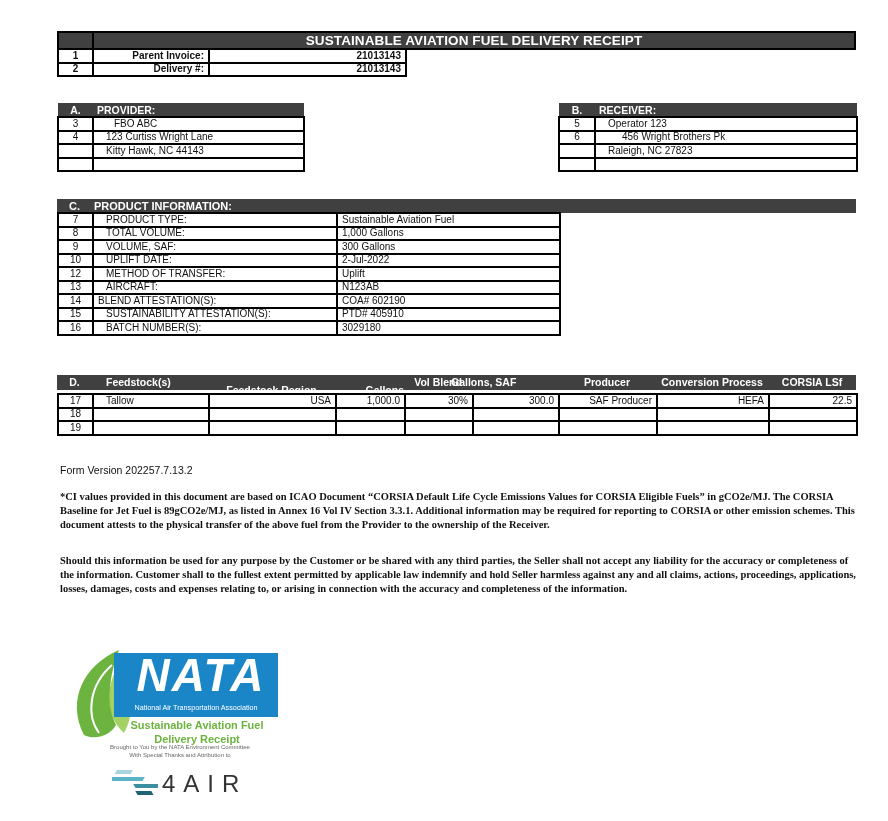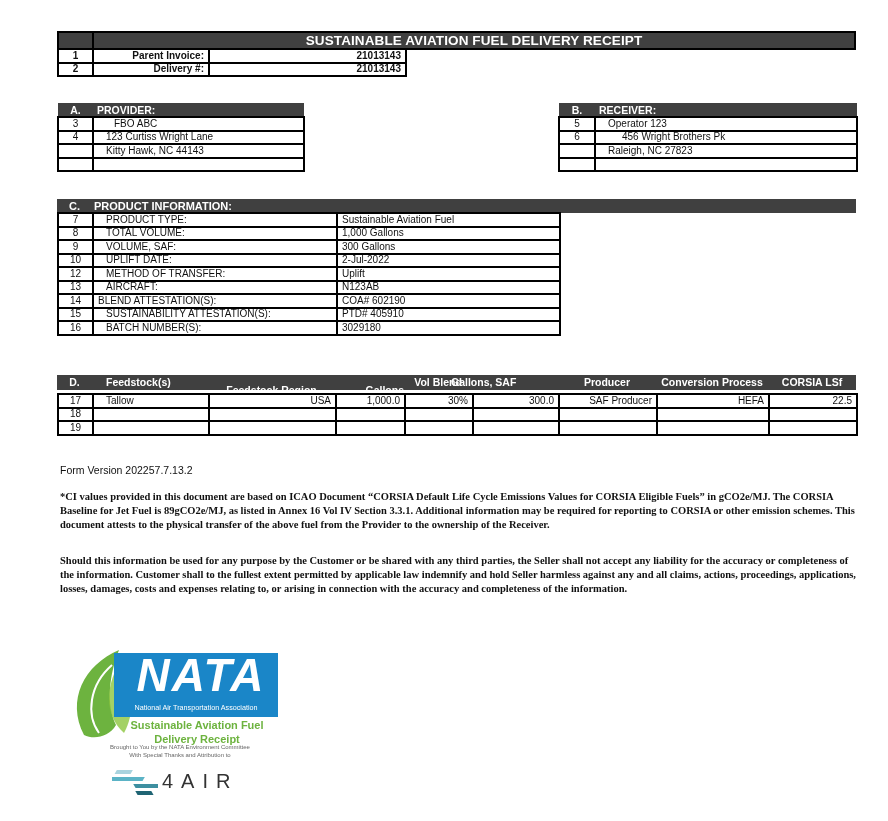--- a/index.html
+++ b/index.html
@@ -244,14 +244,14 @@
 </div>
 <div class="abs" style="left:90px; top:744px; width:180px; text-align:center; font-size:6px; color:#666;">Brought to You by the NATA Environment Committee</div>
 <div class="abs" style="left:90px; top:752px; width:180px; text-align:center; font-size:6px; color:#666;">With Special Thanks and Attribution to</div>
 <div class="abs" style="left:112px; top:768px; width:140px; height:30px;">
   <svg width="46" height="28" viewBox="0 0 46 28" style="position:absolute; left:0; top:0;">
     <rect x="6" y="2" width="16" height="4" fill="#a9d3de" transform="skewX(-30)"></rect>
     <rect x="2" y="9" width="36" height="4" fill="#5bb3c6" transform="skewX(-30)"></rect>
     <rect x="12" y="16" width="30" height="4" fill="#3d8fa0" transform="skewX(30)"></rect>
     <rect x="10" y="23" width="16" height="4" fill="#1f6473" transform="skewX(30)"></rect>
   </svg>
-  <span class="abs" style="left:50px; top:2px; font-size:20px; letter-spacing:8px; color:#333;">4AIR</span>
+  <span class="abs" style="left:50px; top:2px; font-size:24px; letter-spacing:8px; color:#333;">4AIR</span>
 </div>
 
 </body></html>

